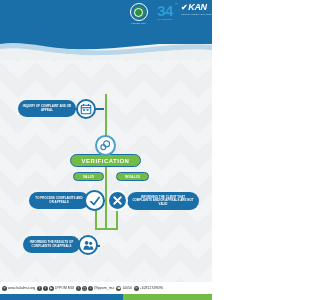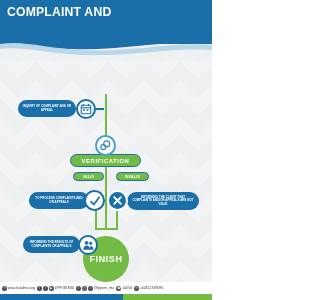--- a/index.html
+++ b/index.html
@@ -239,23 +239,42 @@
     z-index: 10;
   }
   .footbar .seg1 { width: 58%; background: #1a6fa8; }
   .footbar .seg2 { width: 42%; background: #74bb45; }
 </style>
 </head>
 <body>
 
 <div class="header">
   <div class="title-block">
-    <div class="title-l1">COMPLAINT AND</div>
-  </div>
-
+  </div>
+
+  <div class="logos">
+    <div class="logo-mui">
+      <div class="ring"></div>
+      <div class="cap">LPPOM MUI</div>
+    </div>
+
+    <div class="logo-34">
+      <div class="th">th</div>
+      <div class="num">34</div>
+      <div class="cap">TAHUN MUI</div>
+    </div>
+
+    <div class="logo-kan">
+      <div class="row">
+        <span class="chk">✔</span>
+        <span class="kan">KAN</span>
+      </div>
+      <div class="cap">KOMITE AKREDITASI NASIONAL</div>
+    </div>
+  </div>
 </div>
 
 <div class="wave">
   <svg width="212" height="22" viewBox="0 0 212 22" preserveAspectRatio="none">
     <path d="M0,0 L212,0 L212,5 C170,1 120,13 72,11 C40,10 18,4 0,8 Z" fill="#1a6fa8"></path>
     <path d="M0,6 C22,2 46,10 80,12 C130,15 172,3 212,7 L212,12 C170,9 130,19 80,17 C46,15 22,10 0,13 Z" fill="#b9d7e8"></path>
     <path d="M0,11 C22,8 46,15 80,17 C130,20 172,9 212,12 L212,22 L0,22 Z" fill="#eef1f2"></path>
   </svg>
 </div>
 
@@ -318,21 +337,20 @@
   <div class="pill" style="left:23px; top:192px; width:57px; height:17px;">INFORMING THE RESULTS OF COMPLAINTS OR APPEALS</div>
   <div class="bubble" style="left:78px; top:191px; width:20px; height:20px;">
     <svg width="13" height="13" viewBox="0 0 24 24">
       <circle cx="8.5" cy="7" r="3.4" fill="#1a6fa8"></circle>
       <circle cx="16" cy="8" r="2.9" fill="#1a6fa8"></circle>
       <path d="M2.5 20 C2.5 14.8 5.2 12.2 8.5 12.2 C11.8 12.2 14.5 14.8 14.5 20 Z" fill="#1a6fa8"></path>
       <path d="M13 20 C13 15.6 14.6 13.2 17 13.2 C19.4 13.2 21.2 15.6 21.2 20 Z" fill="#1a6fa8"></path>
     </svg>
   </div>
 
-  <div class="circle-big" id="finish-node">FINISH</div>
 </div>
 
 <div class="footer">
   <div class="fgroup">
     <span class="fic">☀</span>
     <span class="ftxt">www.halalmui.org</span>
   </div>
   <div class="fgroup">
     <span class="fic">f</span>
     <span class="fic">t</span>

